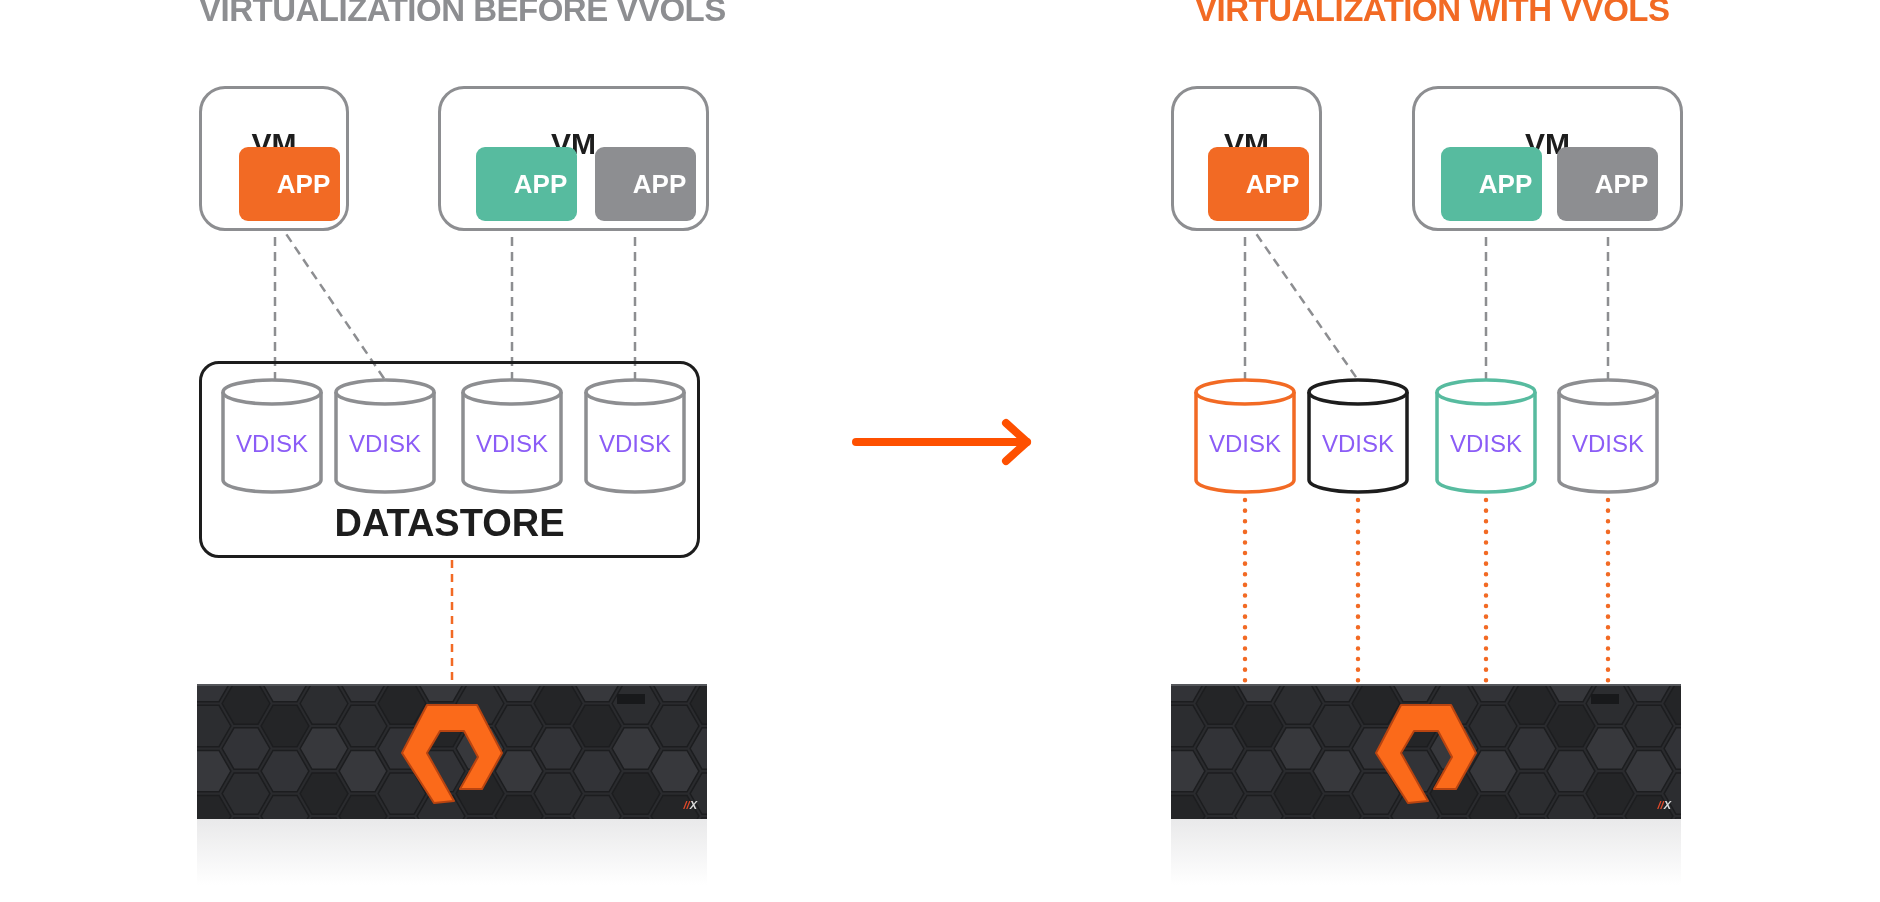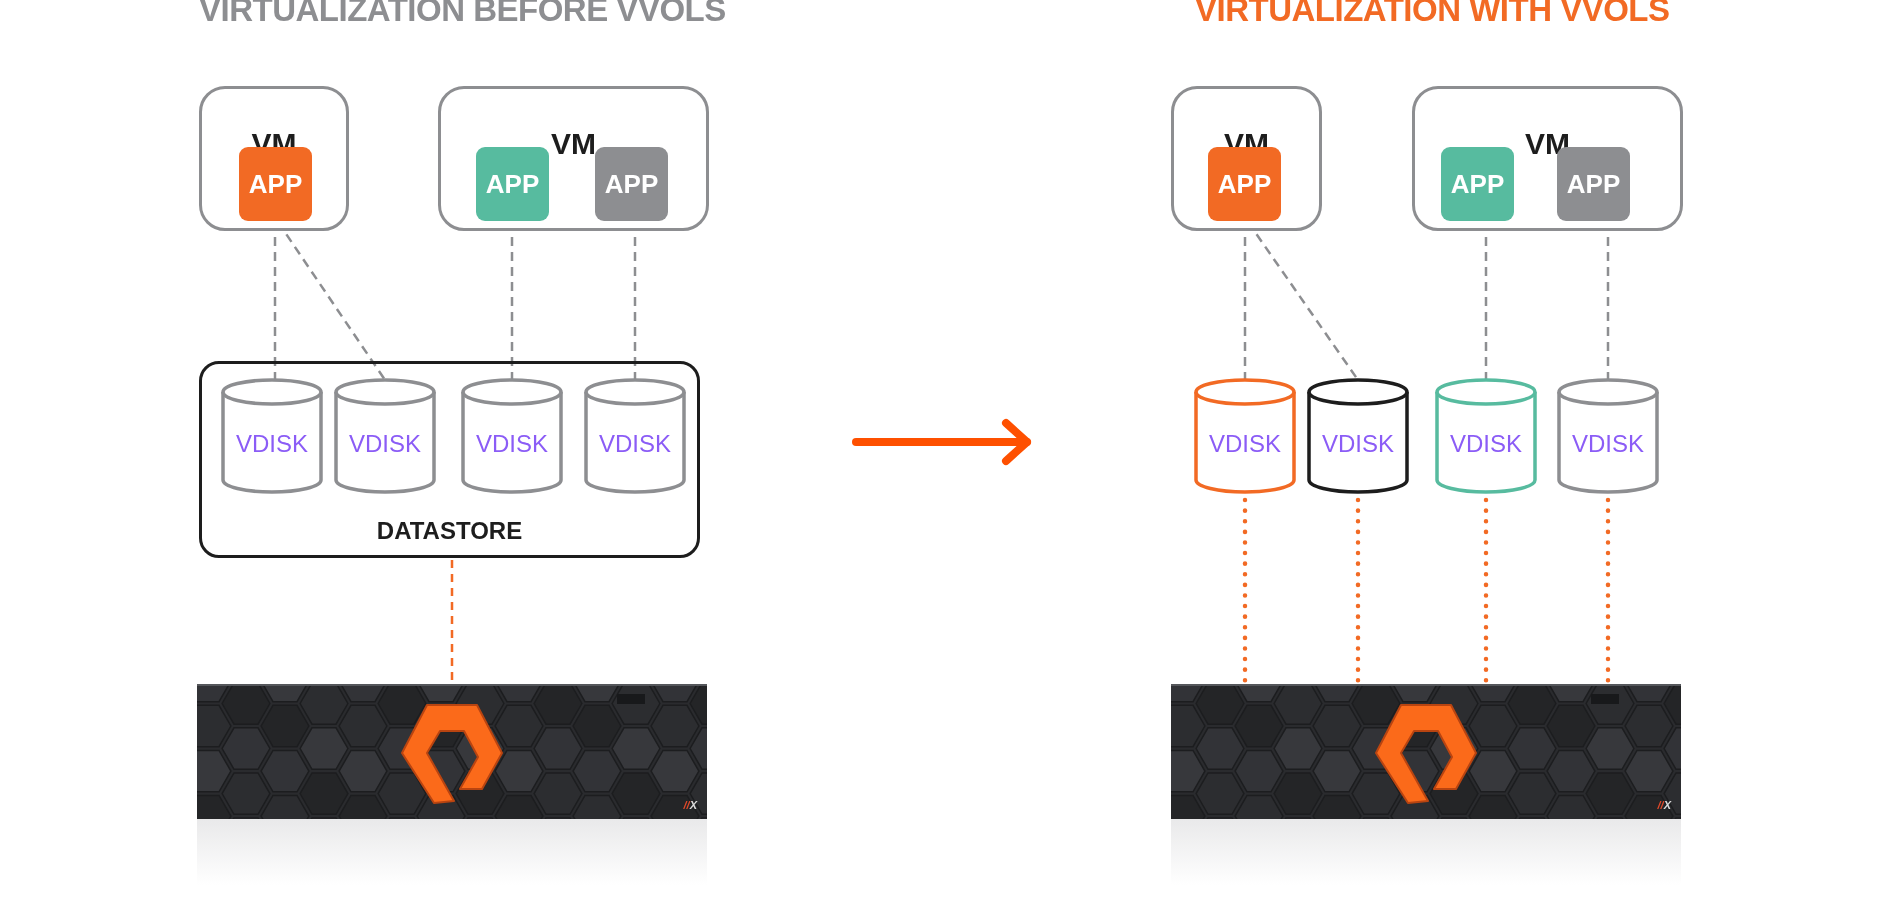--- a/index.html
+++ b/index.html
@@ -2,23 +2,23 @@
 <html><head>
 <meta charset="utf-8">
 <style>
   html,body{margin:0;padding:0;background:#ffffff;}
   body{width:1880px;height:902px;position:relative;overflow:hidden;font-family:"Liberation Sans",sans-serif;}
   .title{position:absolute;top:-9px;font-weight:bold;font-size:33px;letter-spacing:-0.5px;white-space:nowrap;}
   .title.before{left:199px;color:#8d8e91;}
   .title.after{left:1195px;color:#f26a24;}
   .vm{position:absolute;top:86px;height:145px;border:3px solid #8d8e91;border-radius:26px;box-sizing:border-box;background:#fff;}
   .vm-label{position:absolute;top:10px;left:0;right:0;text-align:center;font-weight:bold;font-size:30px;color:#1d1d1d;margin-top:28px;}
-  .app{position:absolute;top:147px;width:73px;height:74px;border-radius:9px;color:#fff;font-weight:bold;font-size:26px;display:flex;align-items:center;justify-content:center;}
+  .app{position:absolute;top:147px;width:73px;height:74px;border-radius:9px;color:#fff;font-weight:bold;font-size:26px;display:flex;align-items:center;justify-content:center;padding-left:28px;}
   .datastore{position:absolute;left:199px;top:361px;width:501px;height:197px;border:3px solid #1d1d1d;border-radius:20px;box-sizing:border-box;}
-  .ds-label{position:absolute;left:0;right:0;bottom:10px;text-align:center;font-weight:bold;font-size:24px;color:#1d1d1d;}
+  .ds-label{position:absolute;left:0;right:0;bottom:10px;text-align:center;font-weight:bold;font-size:38px;color:#1d1d1d;}
   svg.overlay{position:absolute;left:0;top:0;}
   .vdisk-label{position:absolute;width:98px;text-align:center;font-size:24px;color:#8b5cf6;}
   .array{position:absolute;top:684px;height:135px;background:#2a2b2e;border-top:2px solid #55575b;box-sizing:border-box;overflow:hidden;}
   .array .hex{position:absolute;}
   .array-reflect{position:absolute;top:819px;height:66px;background:linear-gradient(#e9e9ea,#ffffff);}
   .badge{position:absolute;right:10px;bottom:8px;font-size:11px;font-style:italic;font-weight:bold;color:#ddd;}
   .badge span{color:#e24a2a;}
 </style>
 </head>
 <body>

